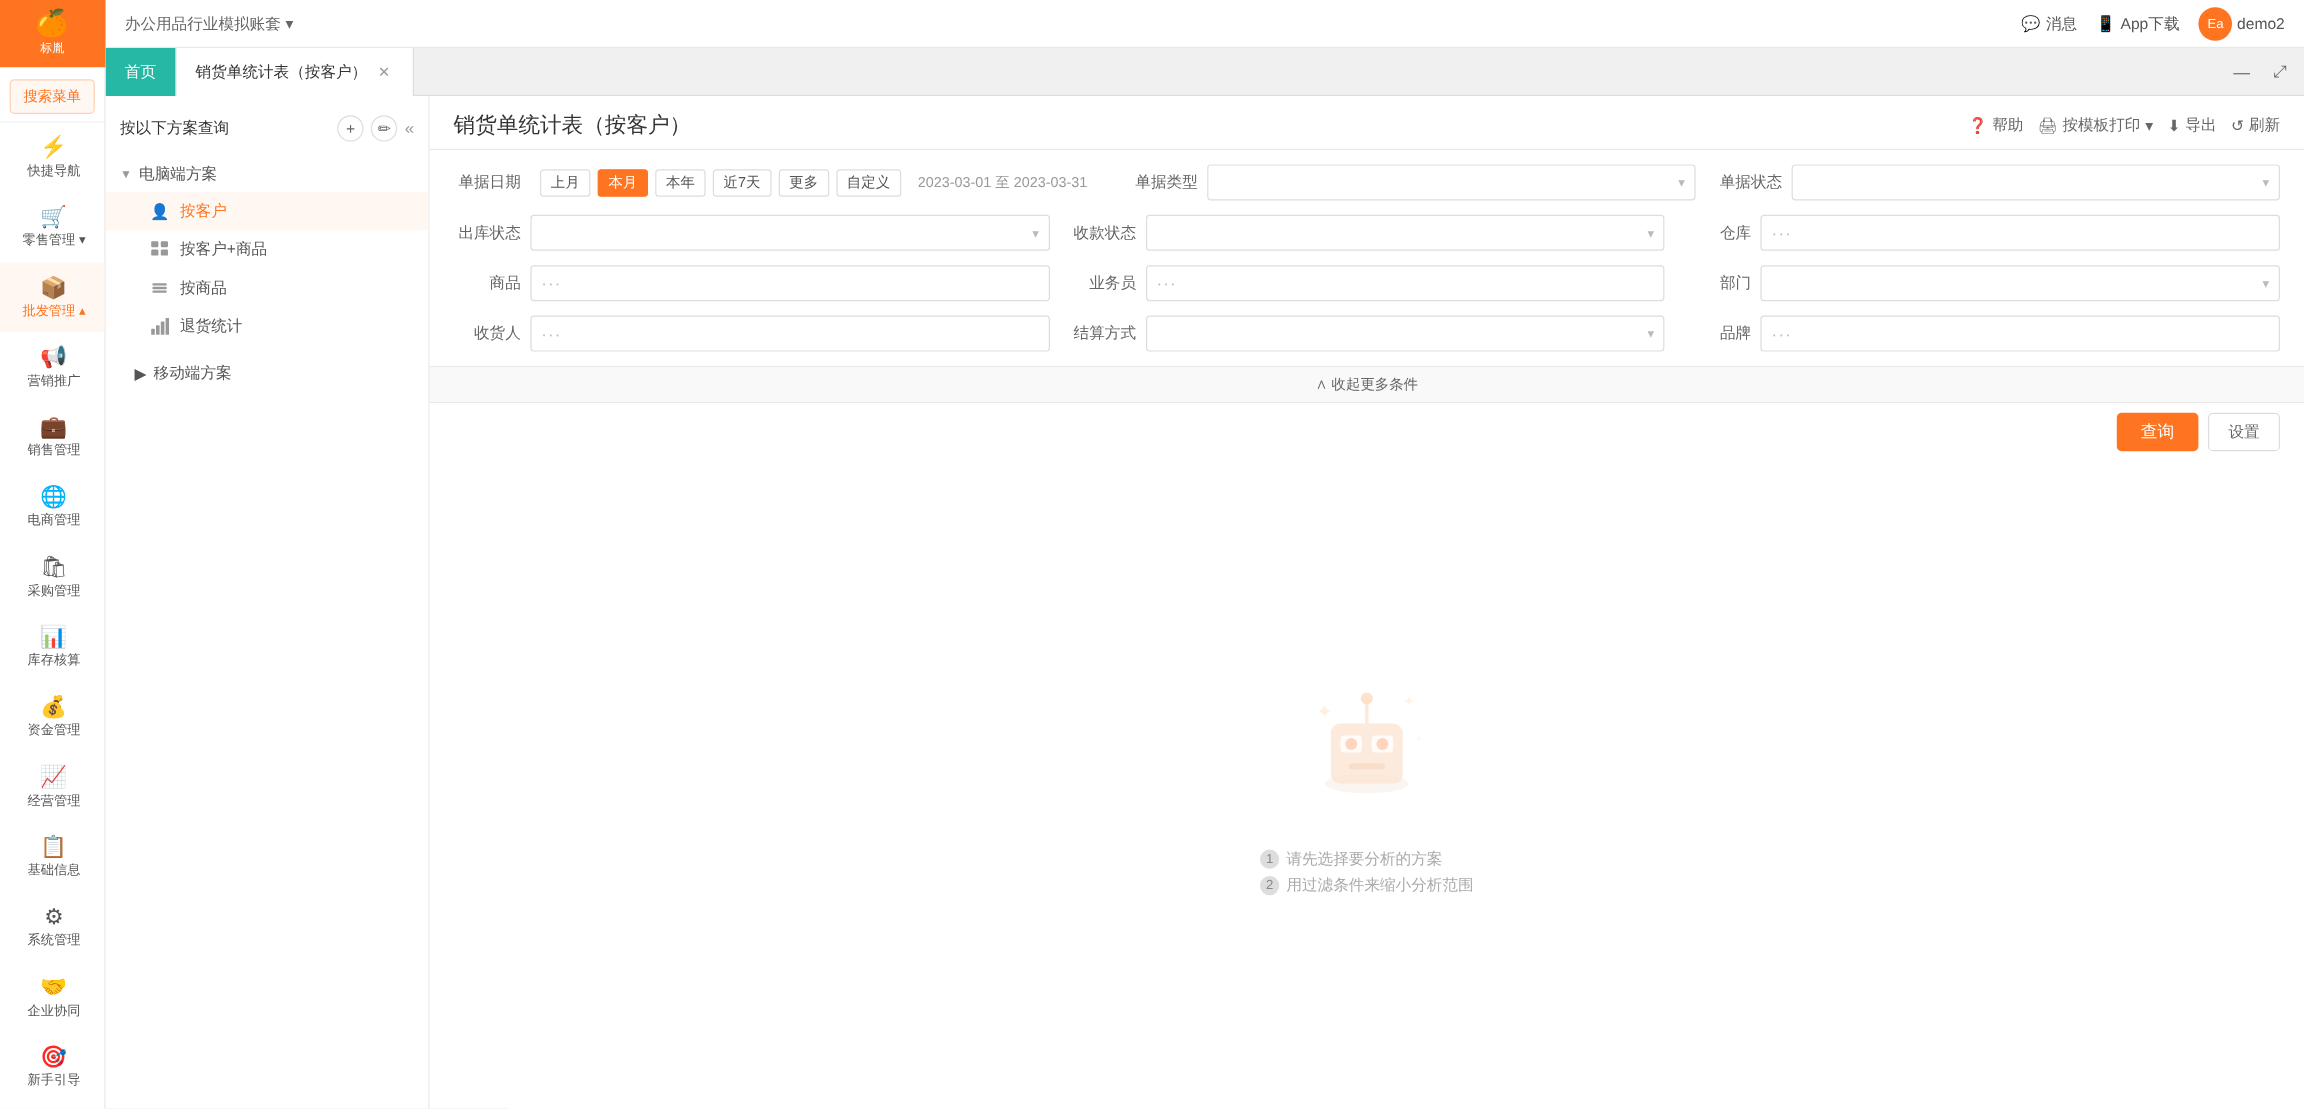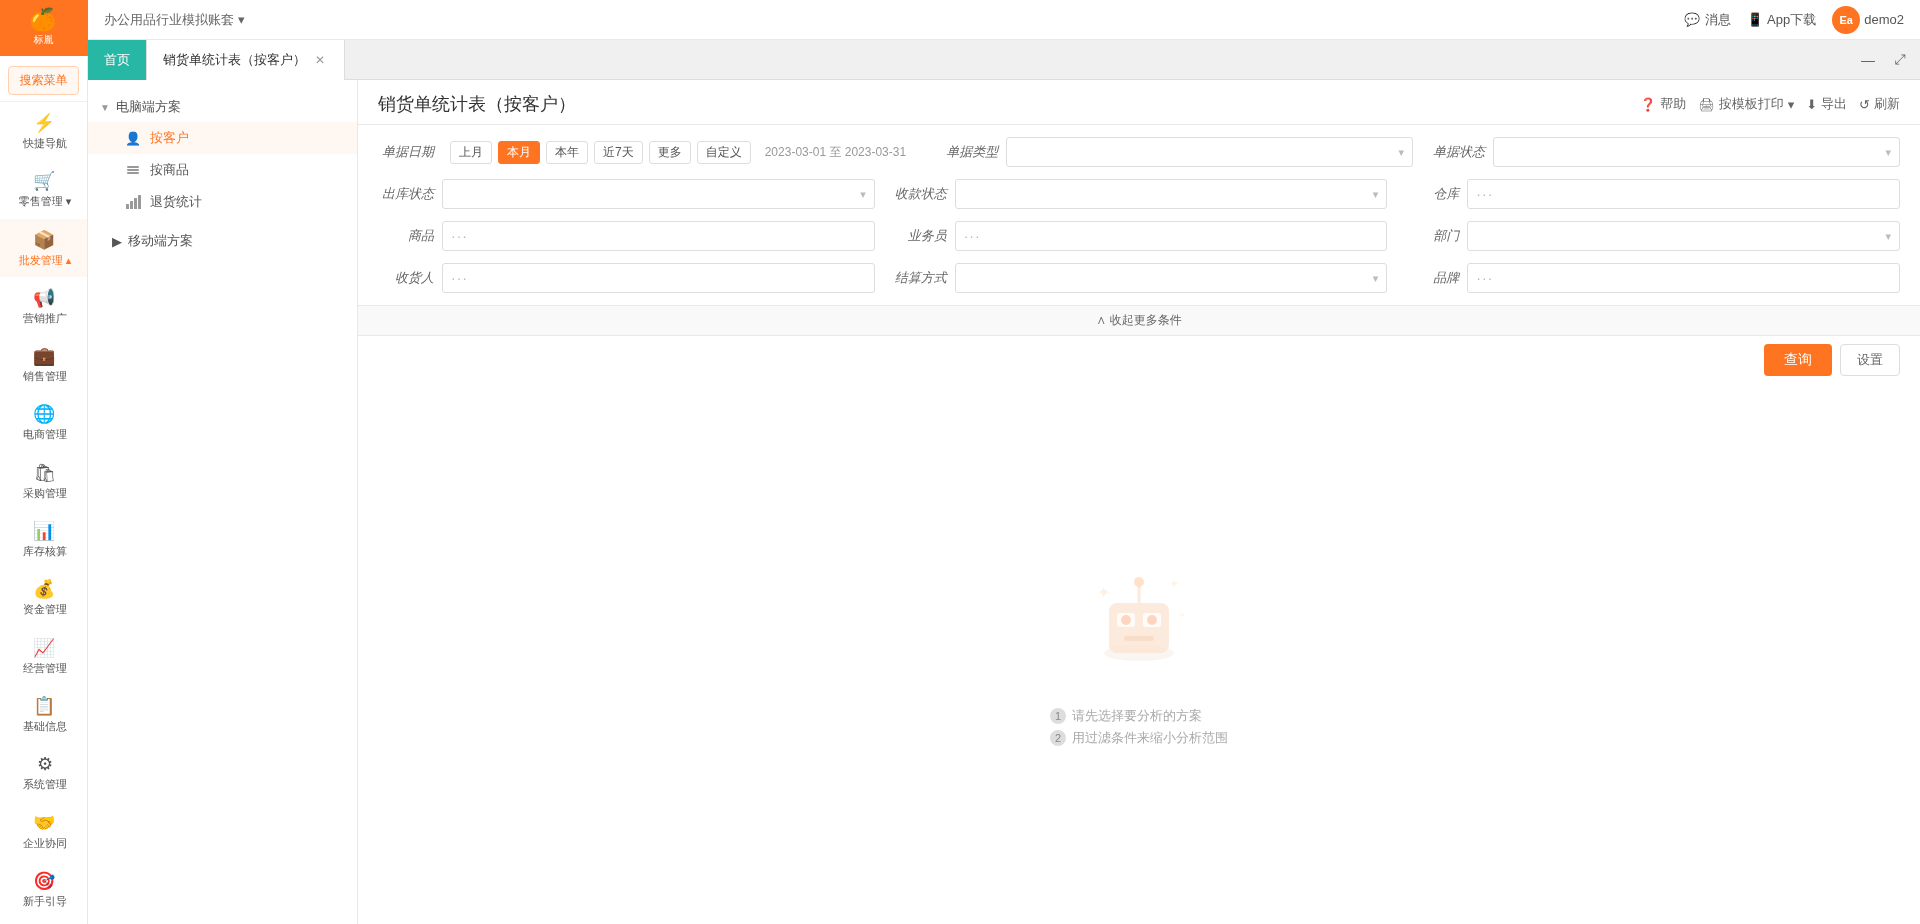--- a/index.html
+++ b/index.html
@@ -21,21 +21,21 @@
 
     
     .main-area { flex: 1; display: flex; flex-direction: column; overflow: hidden; }
 
     
     .topbar { height: 40px; background: #fff; border-bottom: 1px solid #e8e8e8; display: flex; align-items: center; padding: 0 16px; justify-content: space-between; flex-shrink: 0; }
     .topbar-left { display: flex; align-items: center; gap: 8px; font-size: 13px; color: #666; }
     .topbar-dropdown { display: flex; align-items: center; gap: 4px; cursor: pointer; }
     .topbar-right { display: flex; align-items: center; gap: 16px; font-size: 13px; color: #555; }
     .topbar-right-item { display: flex; align-items: center; gap: 4px; cursor: pointer; }
-    .avatar { width: 28px; height: 28px; border-radius: 50%; background: #ff7420; display: flex; align-items: center; justify-content: center; color: #fff; font-size: 11px; font-weight: bold; }
+    .avatar { width: 28px; height: 28px; border-radius: 50%; background: #ff7420; display: flex; align-items: center; justify-content: center; color: #fff; font-size: 11px; font-weight: normal; }
 
     
     .tabbar { height: 40px; background: #f0f0f0; display: flex; align-items: center; flex-shrink: 0; border-bottom: 1px solid #ddd; }
     .tab { height: 40px; padding: 0 16px; display: flex; align-items: center; gap: 6px; font-size: 13px; cursor: pointer; border-right: 1px solid #ddd; background: #e0e0e0; color: #666; }
     .tab.active { background: #fff; color: #333; font-weight: 500; }
     .tab-close { width: 16px; height: 16px; display: flex; align-items: center; justify-content: center; border-radius: 50%; color: #999; font-size: 12px; }
     .tab-home { background: #26b8a5; color: #fff; }
     .tabbar-controls { margin-left: auto; display: flex; align-items: center; gap: 8px; padding-right: 8px; }
     .tabbar-ctrl-btn { width: 24px; height: 24px; display: flex; align-items: center; justify-content: center; cursor: pointer; color: #666; font-size: 14px; }
 
@@ -64,21 +64,21 @@
     
     .page-header { padding: 12px 20px 8px; background: #fff; border-bottom: 1px solid #e8e8e8; display: flex; align-items: center; justify-content: space-between; flex-shrink: 0; }
     .page-title { font-size: 18px; font-weight: 500; color: #333; }
     .page-header-actions { display: flex; align-items: center; gap: 12px; }
     .header-action-btn { display: flex; align-items: center; gap: 4px; color: #666; font-size: 13px; cursor: pointer; }
 
     
     .filter-area { background: #fff; padding: 12px 20px; border-bottom: 1px solid #e8e8e8; flex-shrink: 0; }
     .filter-row { display: flex; align-items: center; gap: 16px; margin-bottom: 12px; }
     .filter-row:last-child { margin-bottom: 0; }
-    .filter-label { color: #666; font-size: 13px; white-space: nowrap; min-width: 56px; text-align: right; font-style: italic; }
+    .filter-label { color: #666; font-size: 13px; white-space: nowrap; min-width: 56px; text-align: right; }
     .date-filters { display: flex; align-items: center; gap: 6px; }
     .date-btn { padding: 2px 8px; border: 1px solid #ddd; border-radius: 3px; background: #fff; color: #555; font-size: 12px; cursor: pointer; }
     .date-btn.active { background: #ff7420; color: #fff; border-color: #ff7420; }
     .date-range { font-size: 12px; color: #999; margin-left: 8px; }
     .filter-select { flex: 1; height: 30px; border: 1px solid #ddd; border-radius: 3px; background: #fff; padding: 0 8px; font-size: 13px; color: #333; display: flex; align-items: center; justify-content: space-between; cursor: pointer; }
     .filter-select .placeholder { color: #bbb; }
     .filter-select .arrow { color: #bbb; font-size: 11px; }
     .filter-select .dots { color: #bbb; font-size: 14px; letter-spacing: 1px; }
     .filter-col { flex: 1; display: flex; align-items: center; gap: 8px; }
 
@@ -209,29 +209,48 @@
     </div>
     <div class="tabbar-controls">
       <div class="tabbar-ctrl-btn">—</div>
       <div class="tabbar-ctrl-btn">⤢</div>
     </div>
   </div>
 
   <div class="content">
 
     <div class="left-panel">
+      <div class="left-panel-header">
+        <span class="left-panel-title">按以下方案查询</span>
+        <div class="left-panel-actions">
+          <div class="icon-btn">+</div>
+          <div class="icon-btn">✏</div>
+          <div class="collapse-btn">«</div>
+        </div>
+      </div>
 
       <div class="scheme-group">
         <div class="scheme-group-header">
           <span class="arrow">▼</span>
           <span>电脑端方案</span>
         </div>
         <div class="scheme-item active">
           <span class="item-icon">👤</span>
           <span>按客户</span>
+        </div>
+        <div class="scheme-item">
+          <span class="item-icon">
+            <svg width="16" height="16" viewBox="0 0 16 16">
+                <rect x="1" y="1" width="6" height="5" rx="1" fill="#999"></rect>
+                <rect x="9" y="1" width="6" height="5" rx="1" fill="#999"></rect>
+                <rect x="1" y="8" width="6" height="5" rx="1" fill="#999"></rect>
+                <rect x="9" y="8" width="6" height="5" rx="1" fill="#999"></rect>
+              </svg>
+          </span>
+          <span>按客户+商品</span>
         </div>
         <div class="scheme-item">
           <span class="item-icon">
             <svg width="16" height="16" viewBox="0 0 16 16">
                 <rect x="2" y="4" width="12" height="2" rx="1" fill="#999"></rect>
                 <rect x="2" y="7" width="12" height="2" rx="1" fill="#999"></rect>
                 <rect x="2" y="10" width="12" height="2" rx="1" fill="#999"></rect>
               </svg>
           </span>
           <span>按商品</span>

